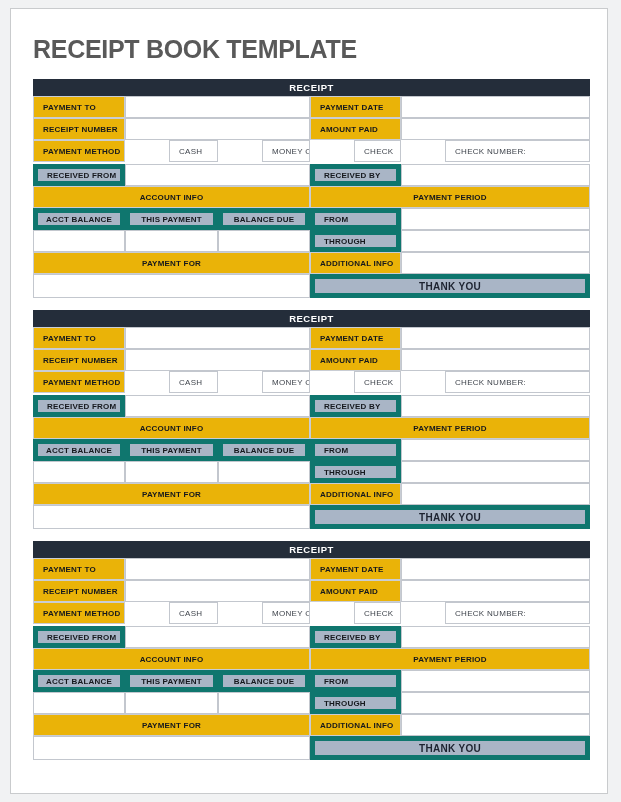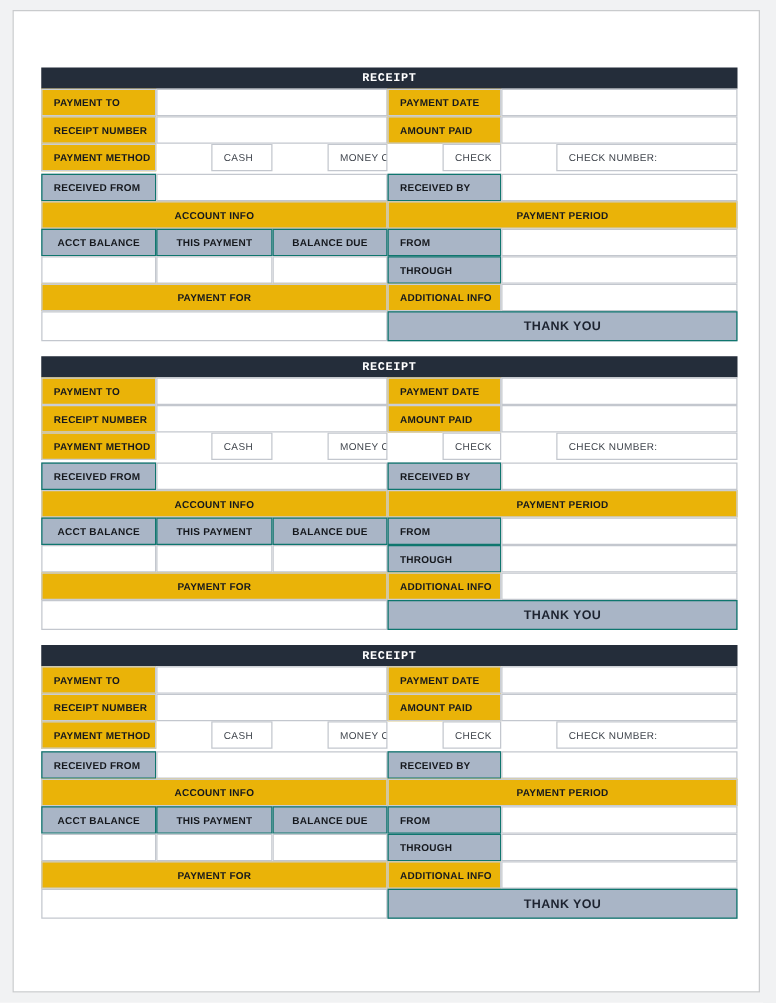--- a/index.html
+++ b/index.html
@@ -35,42 +35,42 @@
   }
   .cell {
     display: flex;
     align-items: center;
     padding-left: 9px;
     overflow: hidden;
     white-space: nowrap;
   }
   .sp2 { grid-column: span 2; }
   .sp3 { grid-column: span 3; }
-  .sp5 { grid-column: span 5; font-family: Liberation Mono, monospace; }
+  .sp5 { grid-column: span 5; }
   .center { justify-content: center; padding-left: 0; text-align: right; }
   .hdr {
     background: #242d3a;
     color: #ffffff;
     font-size: 9.5px;
     font-weight: 700;
     letter-spacing: 0.5px;
     justify-content: center;
     padding-left: 0;
   }
   .lab {
     background: #eab308;
     border: 1px solid #c9cdd4;
     font-size: 8px;
     font-weight: 700;
     letter-spacing: 0.2px;
     color: #15181d;
   }
   .blue {
     background: #a9b5c6;
-    border: 1px solid #0f766e;
+    border: 5px solid #0f766e;
     font-size: 8px;
     font-weight: 700;
     letter-spacing: 0.2px;
     color: #15181d;
   }
   .f {
     background: #ffffff;
     border: 1px solid #c3c7ce;
   }
   .opt {
@@ -87,20 +87,21 @@
     font-size: 10px;
     font-weight: 700;
     letter-spacing: 0.3px;
     color: #1d2330;
   }
 </style>
 </head>
 <body>
 
 <div class="page">
+  <div class="title">RECEIPT BOOK TEMPLATE</div>
   <div class="receipts">
   <div class="receipt">
     <div class="cell hdr sp5">RECEIPT</div>
 
     <div class="cell lab">PAYMENT TO</div>
     <div class="cell f sp2"></div>
     <div class="cell lab">PAYMENT DATE</div>
     <div class="cell f"></div>
 
     <div class="cell lab">RECEIPT NUMBER</div>

